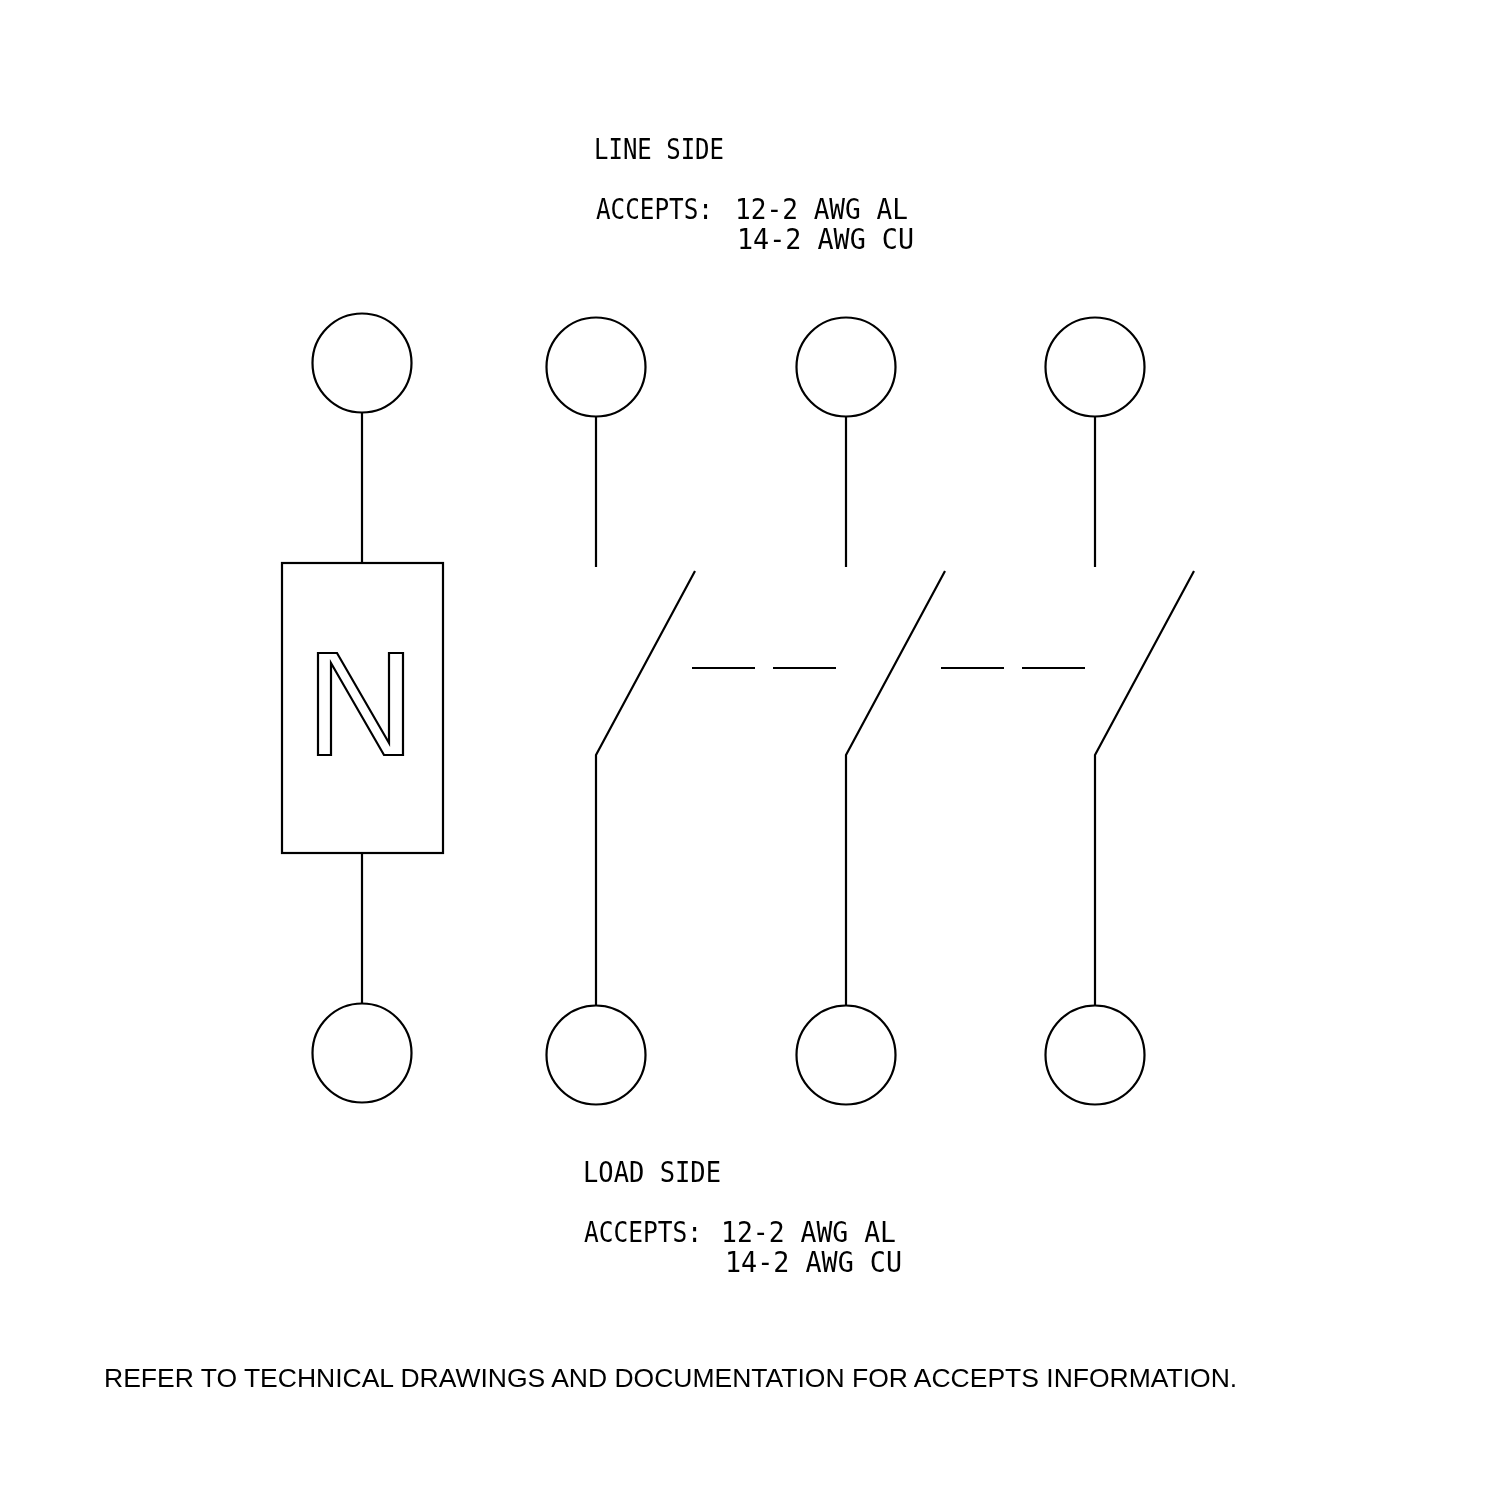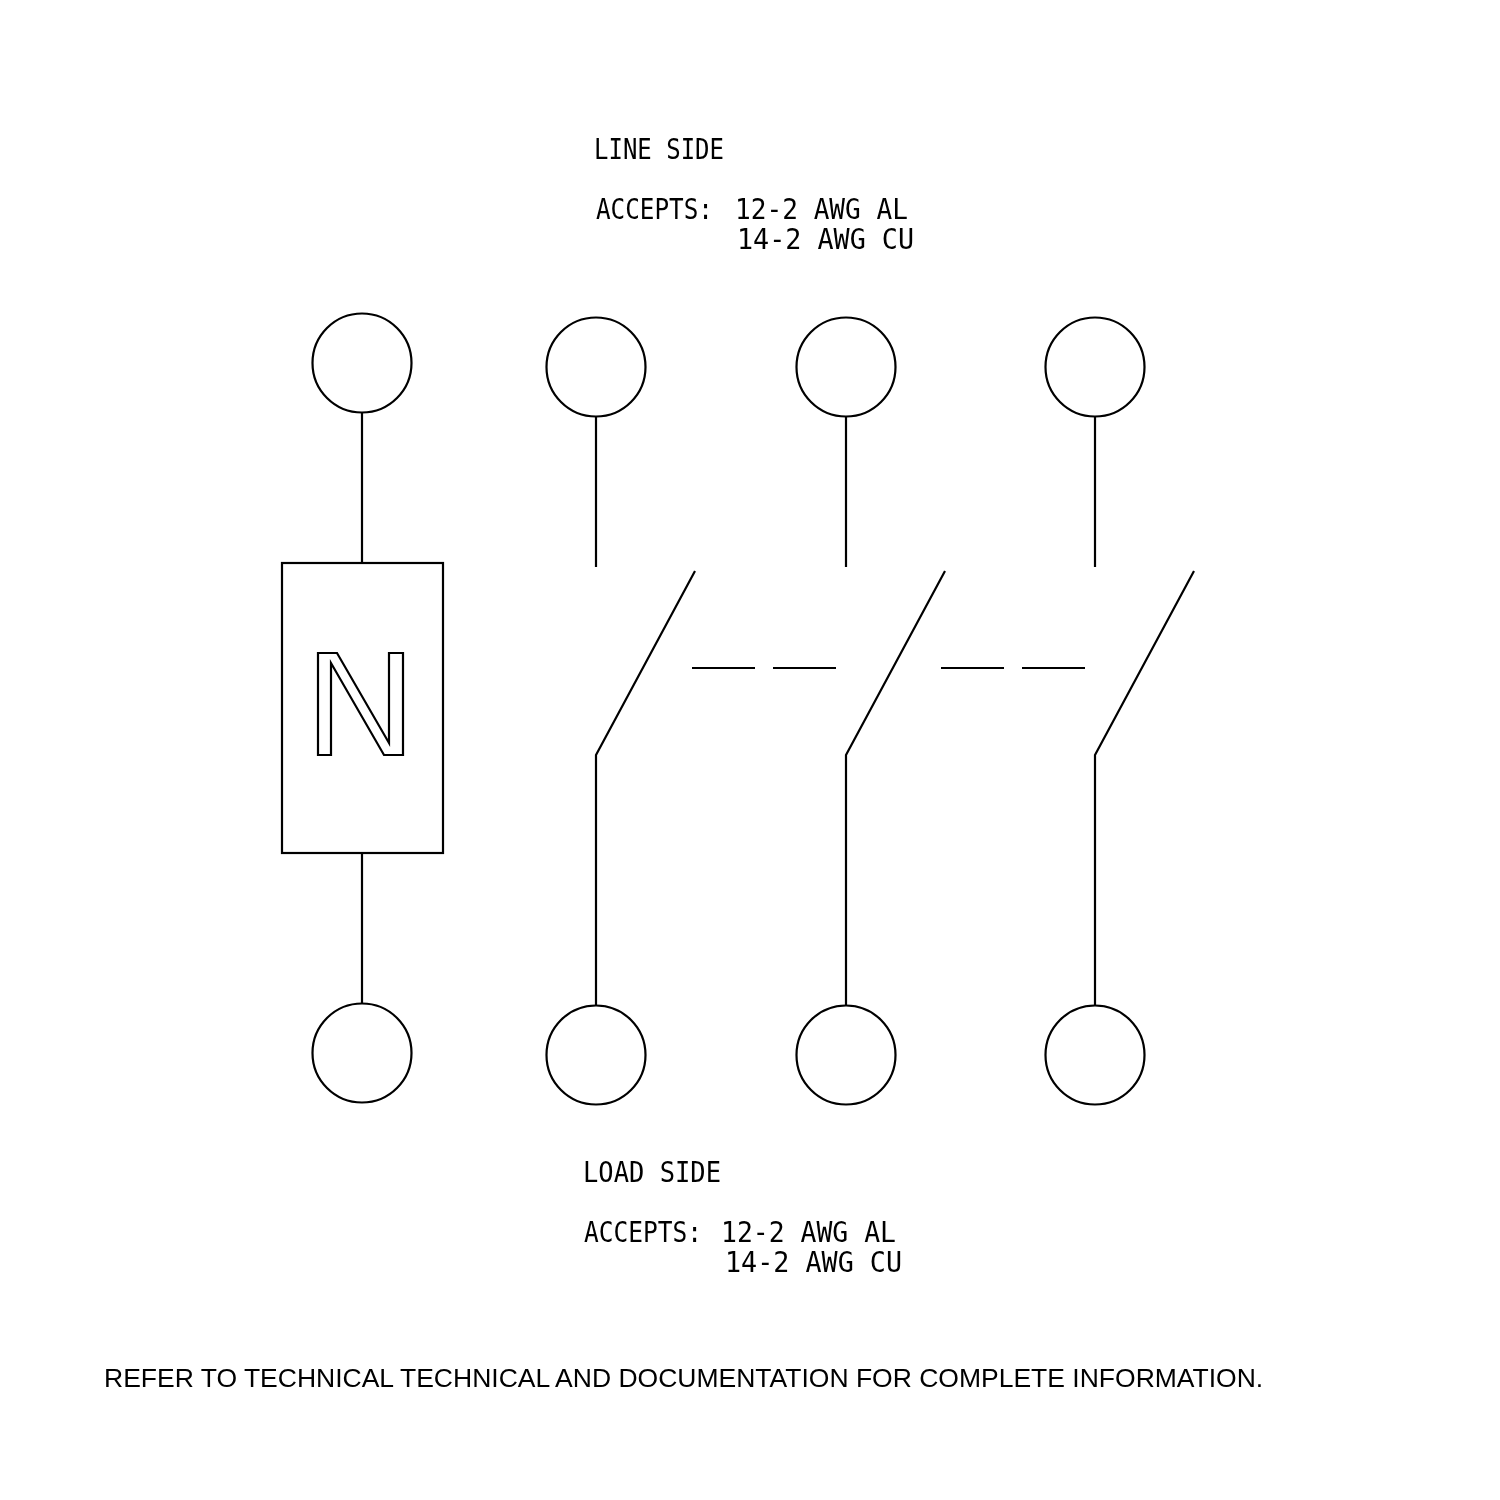--- a/index.html
+++ b/index.html
@@ -55,13 +55,13 @@
   <circle class="stroke" cx="596" cy="1055" r="49.5"></circle>
   <circle class="stroke" cx="846" cy="1055" r="49.5"></circle>
   <circle class="stroke" cx="1095" cy="1055" r="49.5"></circle>
 
   <text class="cad-text" x="583" y="1182" font-size="29" textLength="138" lengthAdjust="spacingAndGlyphs">LOAD SIDE</text>
   <text class="cad-text" x="584" y="1242" font-size="29" textLength="118" lengthAdjust="spacingAndGlyphs">ACCEPTS:</text>
   <text class="cad-text" x="721" y="1242" font-size="29" textLength="175" lengthAdjust="spacingAndGlyphs">12-2 AWG AL</text>
   <text class="cad-text" x="725" y="1272" font-size="29" textLength="177" lengthAdjust="spacingAndGlyphs">14-2 AWG CU</text>
 </svg>
 
-<div class="footer">REFER TO TECHNICAL TECHNICAL AND DOCUMENTATION FOR COMPLETE INFORMATION.</div>
+<div class="footer">REFER TO TECHNICAL DRAWINGS AND DOCUMENTATION FOR ACCEPTS INFORMATION.</div>
 
 </body></html>

